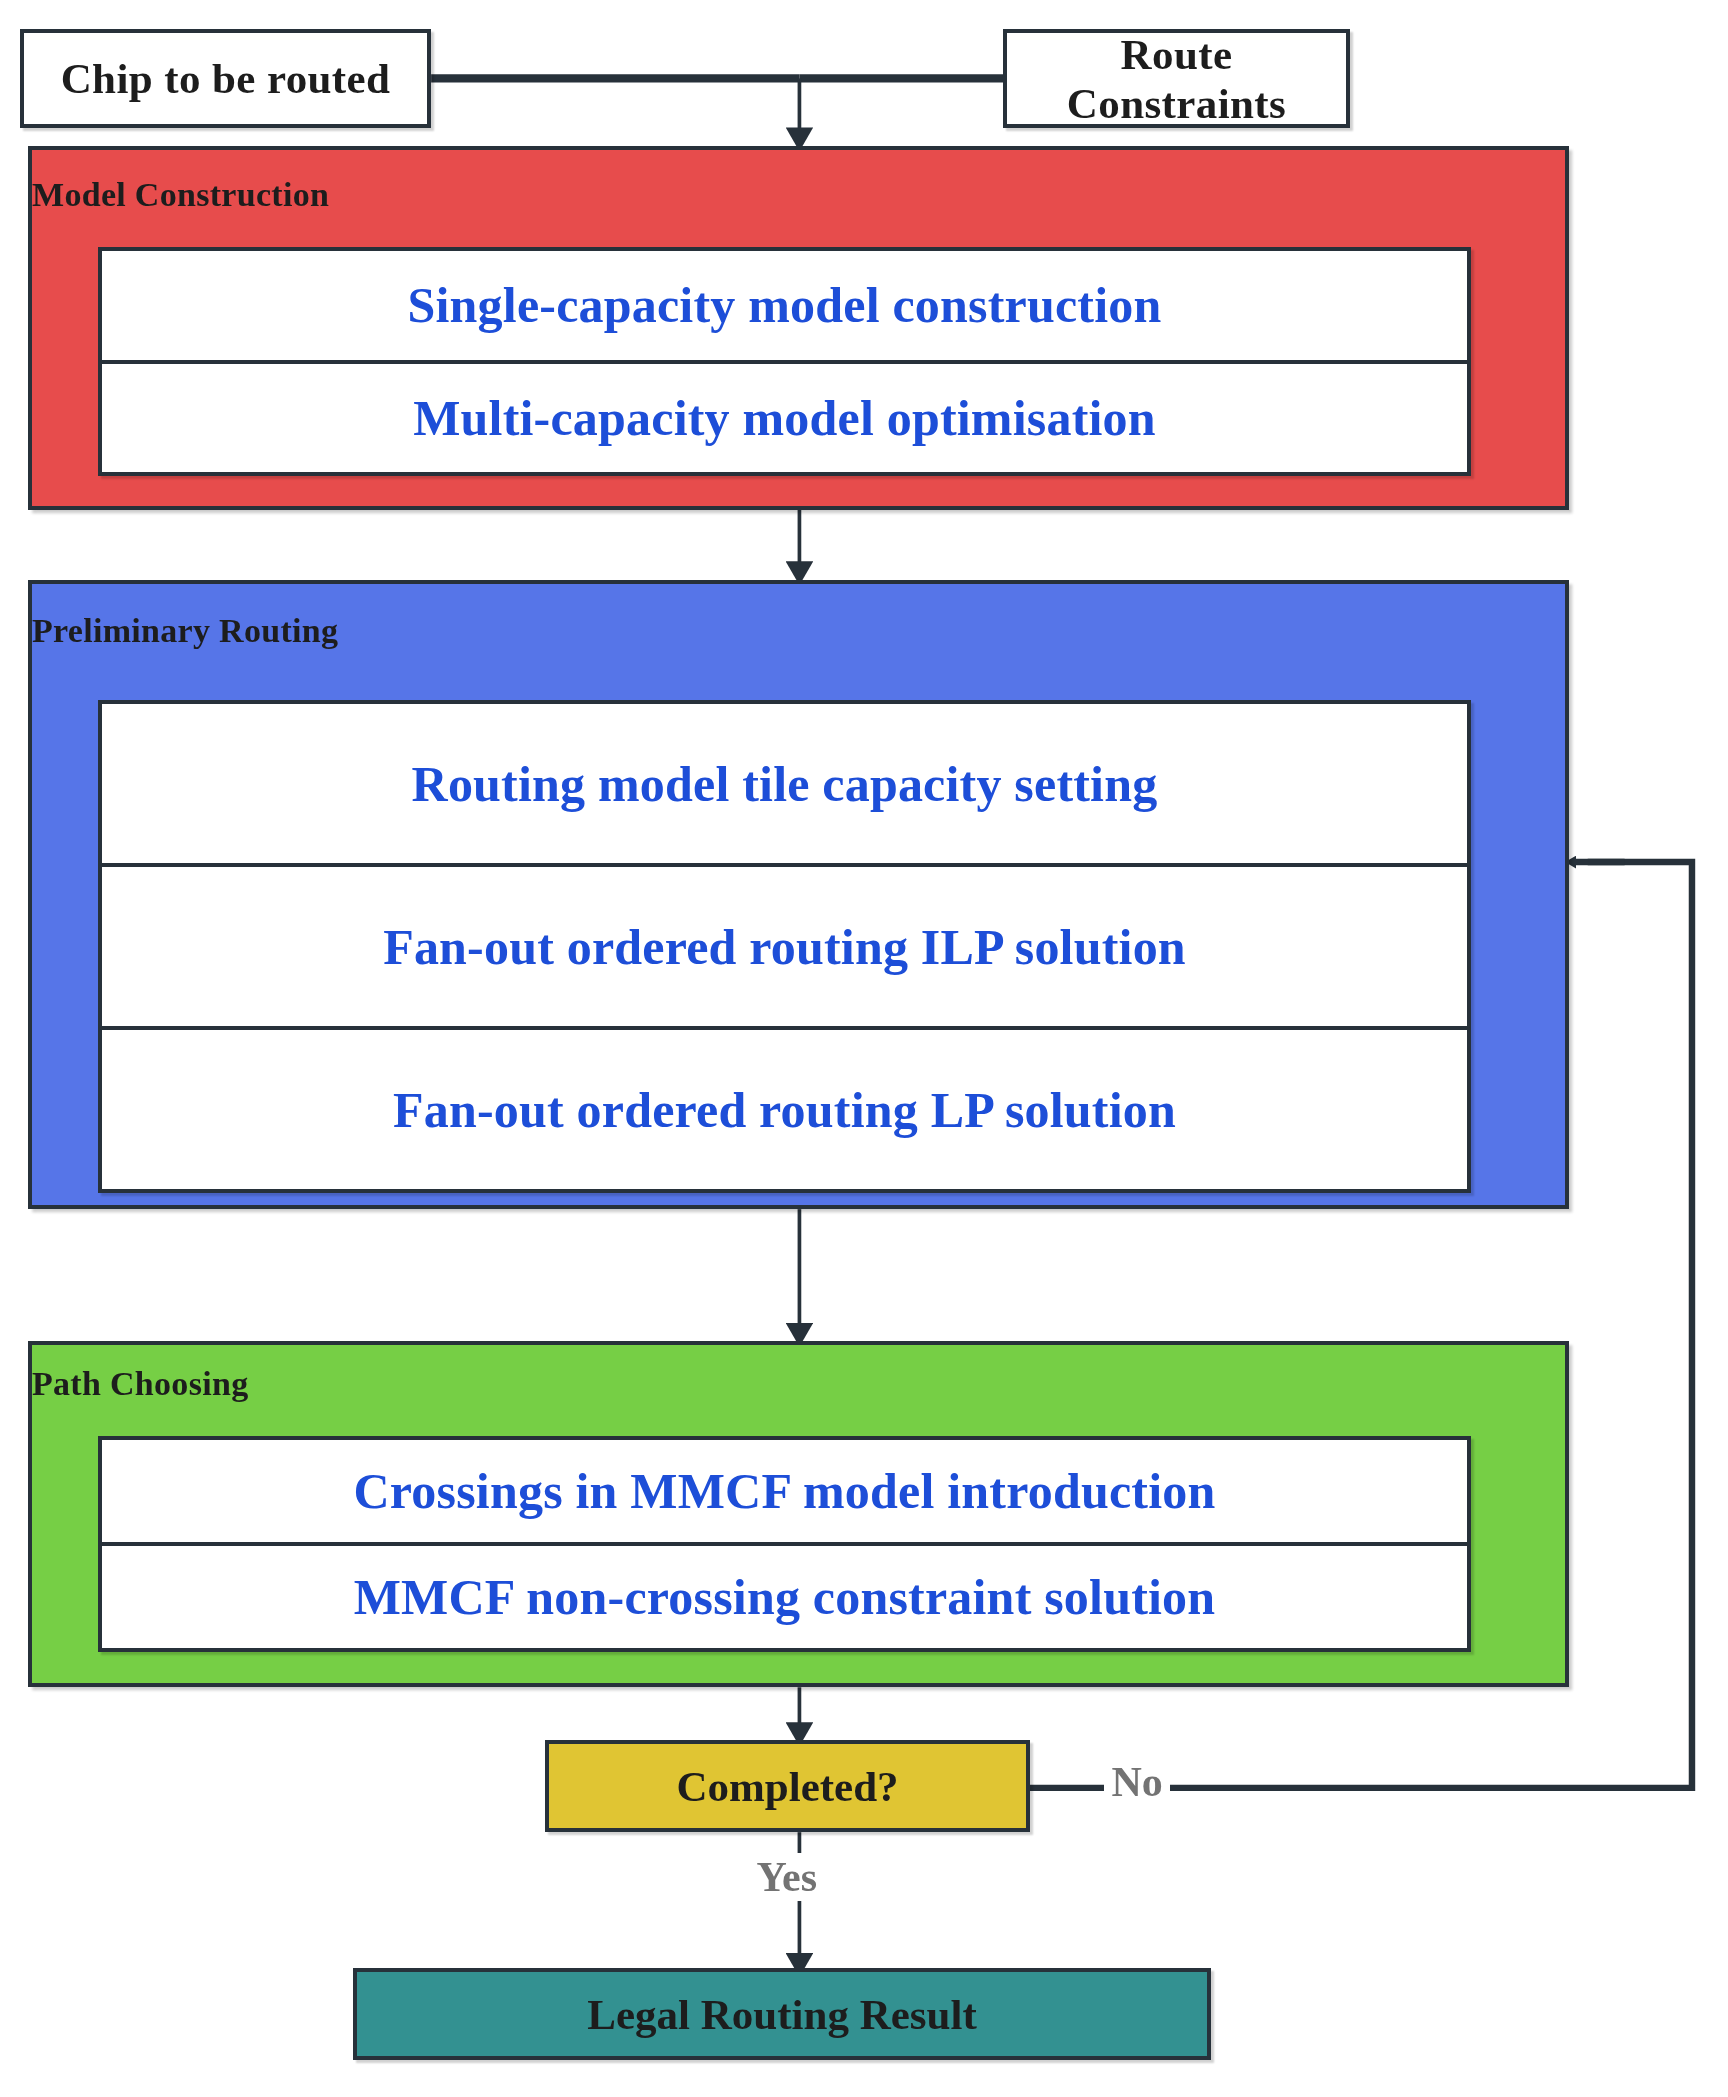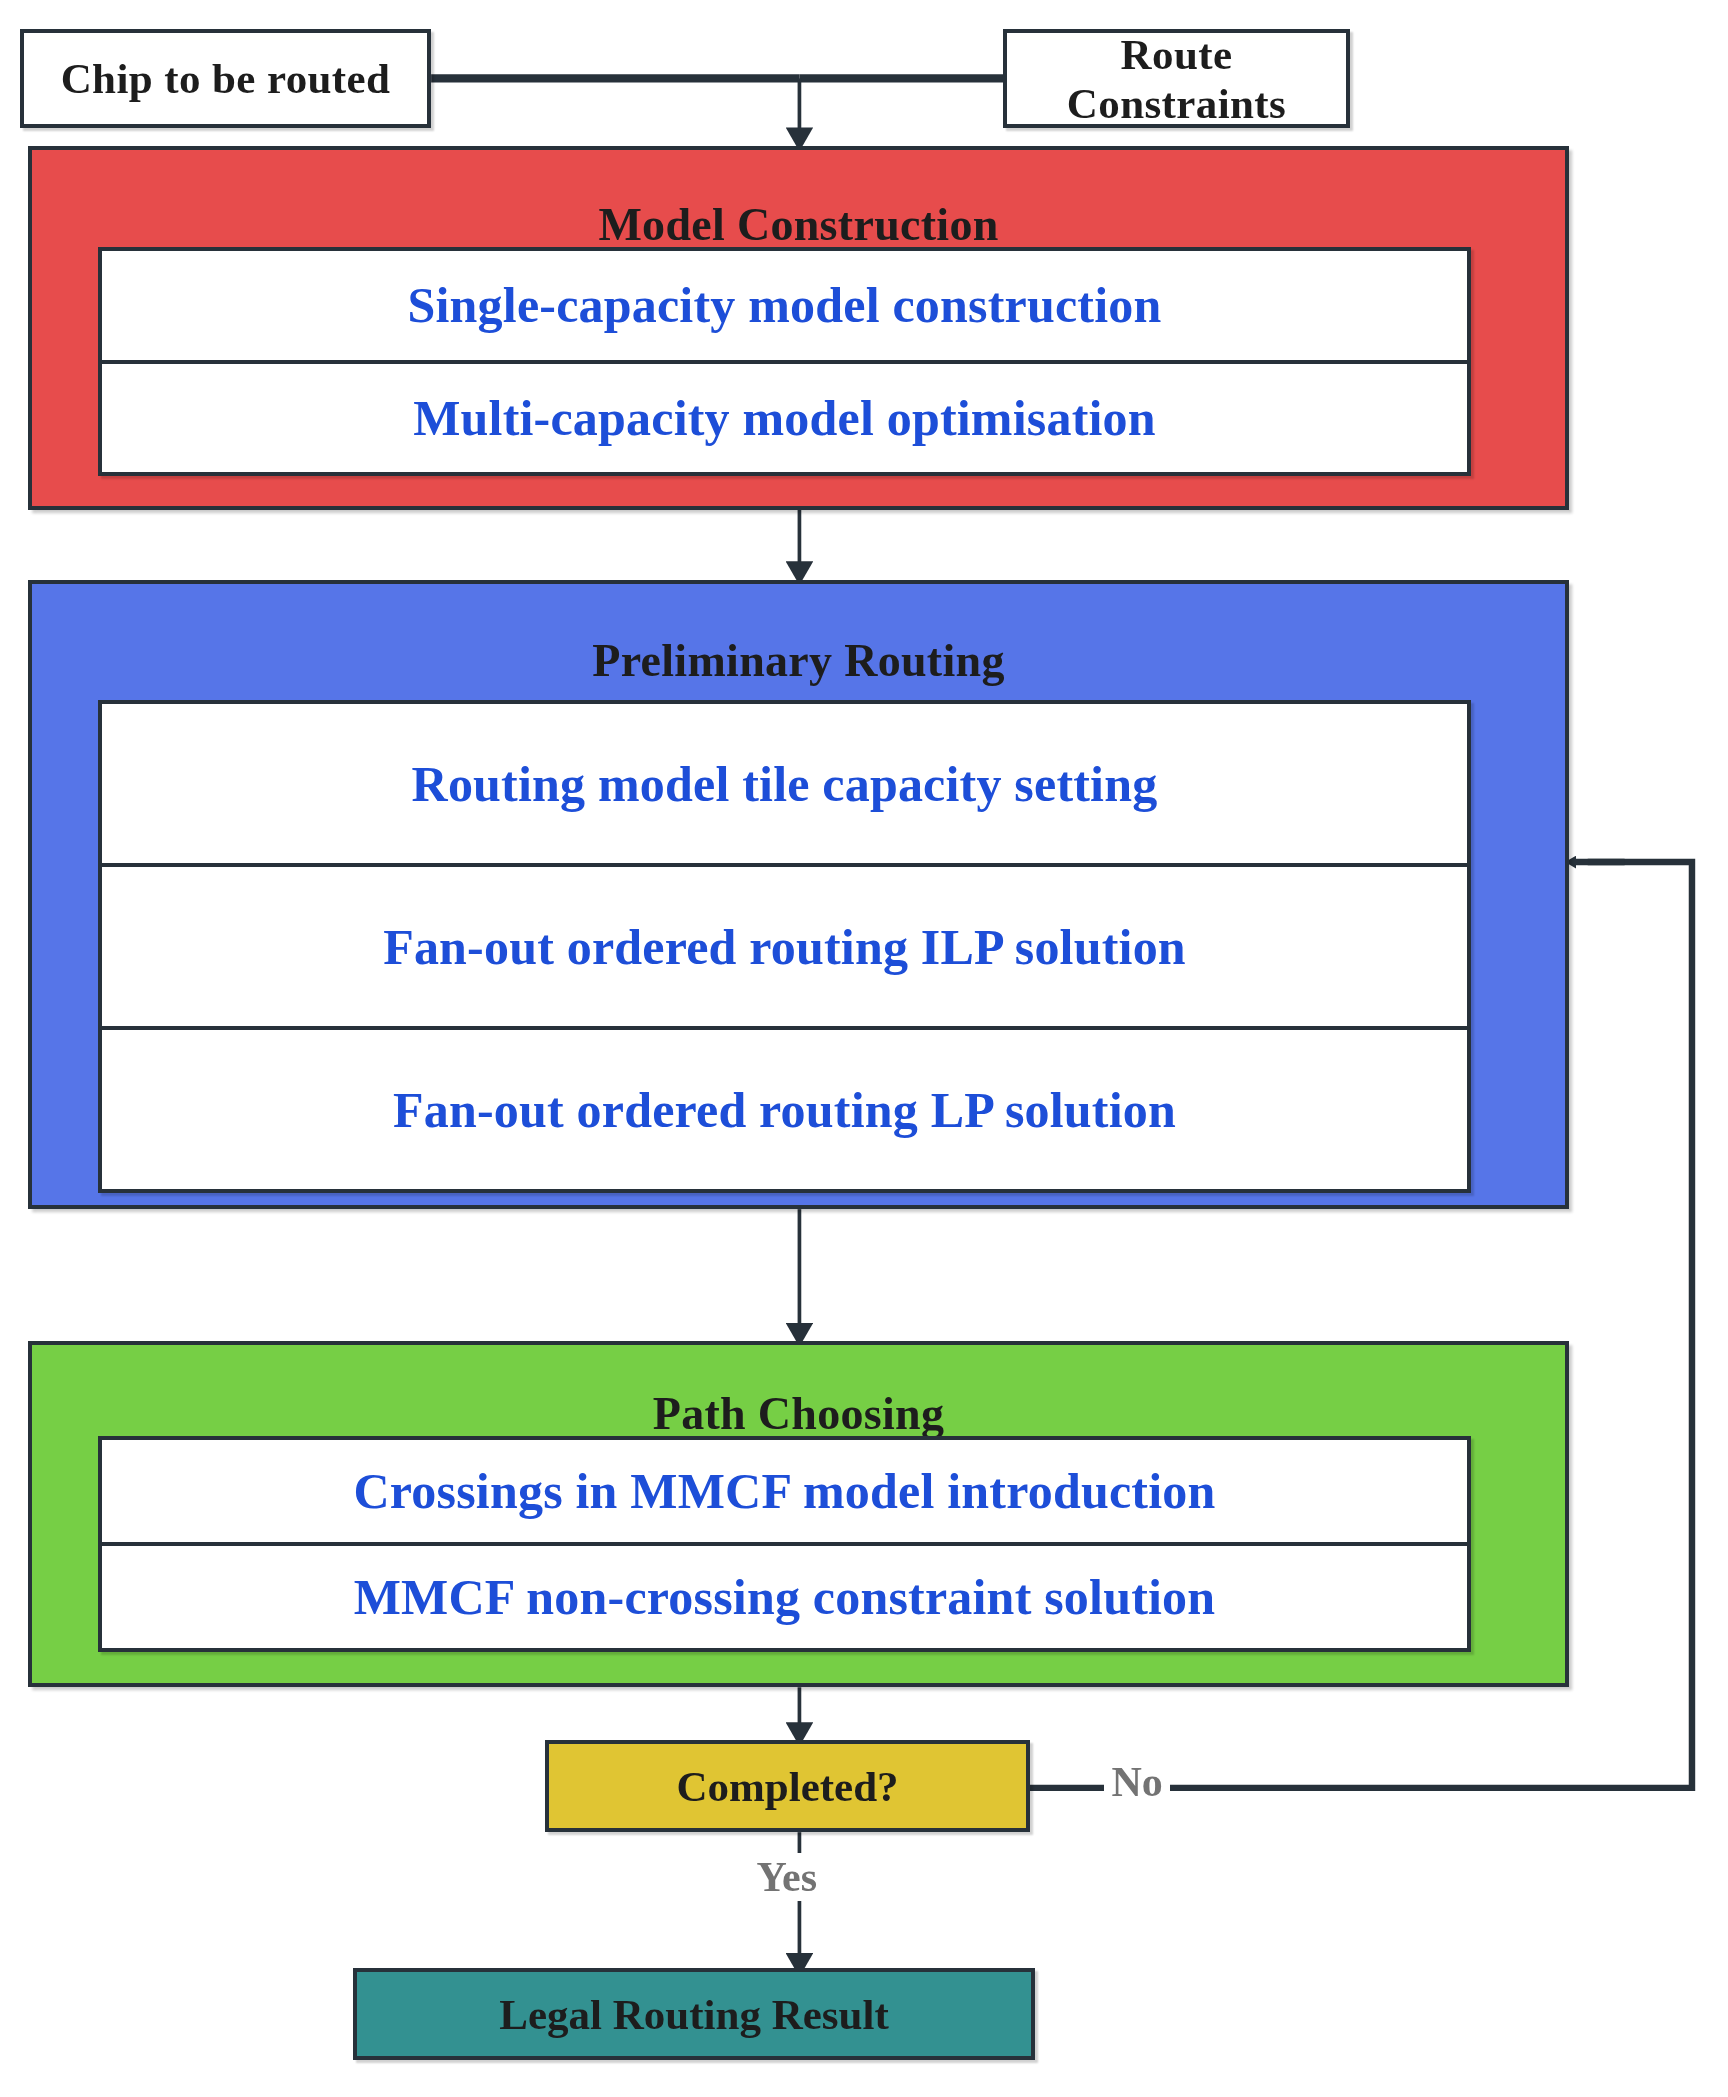--- a/index.html
+++ b/index.html
@@ -31,26 +31,25 @@
   }
   .stage{
     position:absolute;
     box-sizing:border-box;
     border:4.6px solid #27313a;
     box-shadow:3.7px 3.7px 2.8px rgba(0,0,0,0.20);
   }
   .stage-title{
     position:absolute;
     left:0;right:0;
-    text-align:center;
+    text-align:left;
     font-weight:bold;
-    font-size:46px;
+    font-size:34px;
     color:#1d1d1d;
     letter-spacing:0.3px;
-    margin-top:22px;
   }
   .substack{
     position:absolute;
     box-sizing:border-box;
     border:4.6px solid #27313a;
     background:#ffffff;
     display:flex;
     flex-direction:column;
     box-shadow:2.8px 2.8px 1.8px rgba(0,0,0,0.16);
   }
@@ -165,18 +164,18 @@
   </div>
 
   <div class="node" style="left:545px;top:1740px;width:485px;height:92px;background:#E0C533;font-size:43px;">
     <span>Completed?</span>
   </div>
 
   <div class="edge-label" style="left:1104px;top:1758px;">No</div>
 
   <div class="edge-label" style="left:749px;top:1853px;">Yes</div>
 
-  <div class="node" style="left:353px;top:1968px;width:682px;height:92px;background:#339191;font-size:43px;">
+  <div class="node" style="left:353px;top:1968px;width:858px;height:92px;background:#339191;font-size:43px;">
     <span>Legal Routing Result</span>
   </div>
 
 </div>
 
 
 </body></html>

